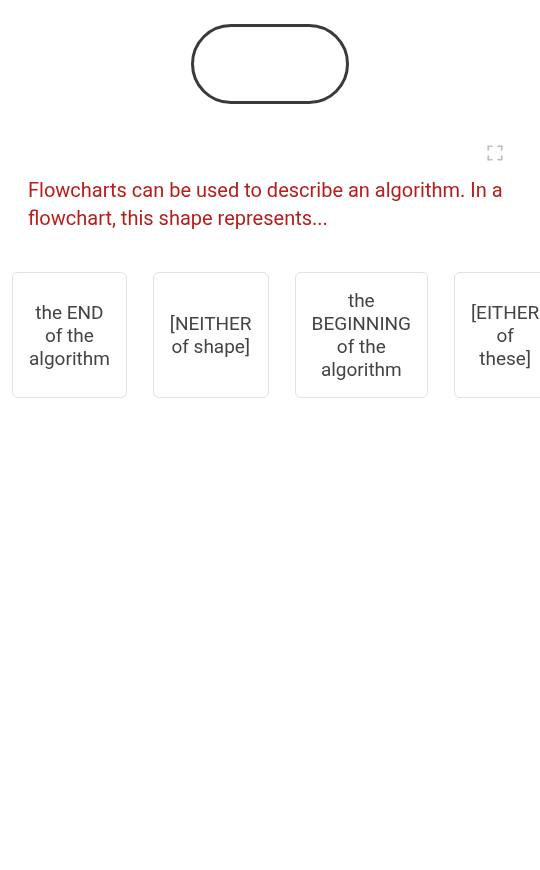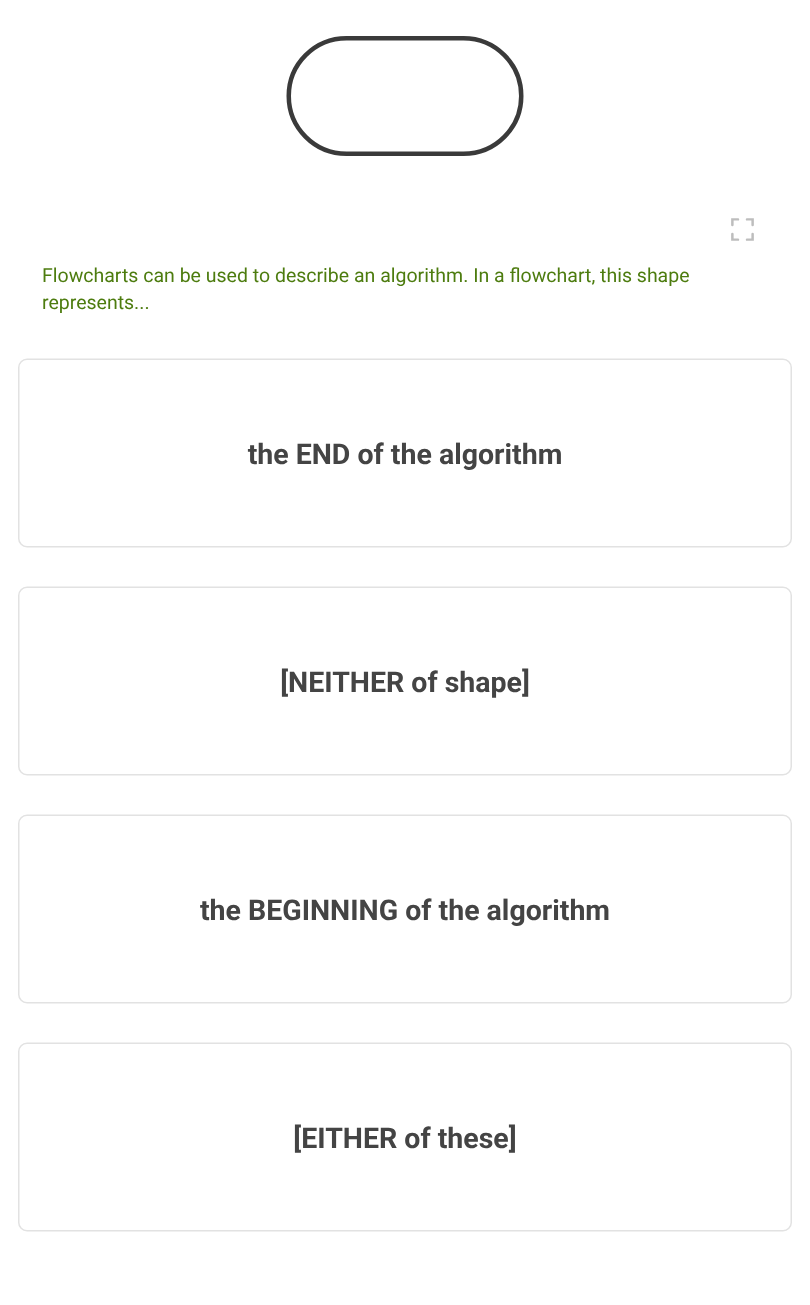--- a/index.html
+++ b/index.html
@@ -34,31 +34,30 @@
       margin-bottom: 14px;
     }
     .expand-icon {
       width: 18px;
       height: 18px;
       color: #bdbdbd;
       cursor: pointer;
     }
     .question-text {
       padding: 0 28px;
-      font-size: 13px;
+      font-size: 20px;
       line-height: 1.4;
-      color: #4d7c0f;
-      margin-bottom: 27px;
+      color: #b91c1c;
+      margin-bottom: 40px;
     }
     .answers {
       padding: 0 12px;
       display: flex;
-      flex-direction: column;
+      flex-direction: row;
       gap: 26px;
-      font-weight: bold;
     }
     .answer-card {
       border: 1px solid #e2e2e2;
       border-radius: 6px;
       height: 126px;
       display: flex;
       align-items: center;
       justify-content: center;
       font-size: 19px;
       color: #444;

